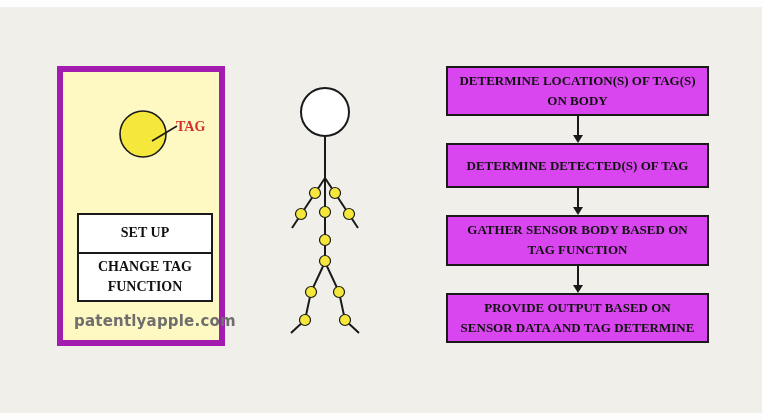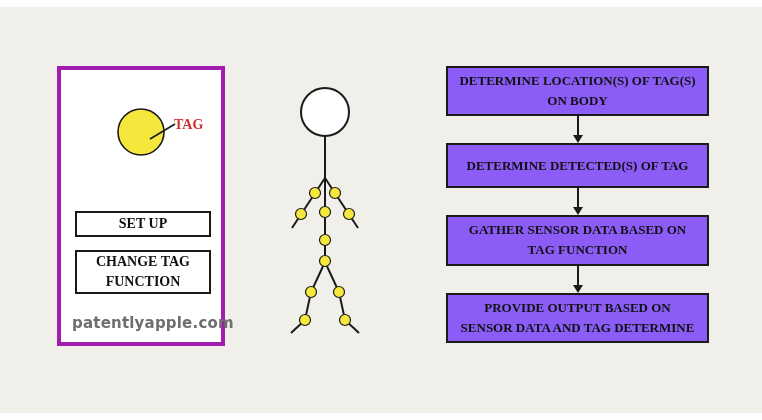--- a/index.html
+++ b/index.html
@@ -11,56 +11,56 @@
     overflow:hidden;
   }
   .edge-strip { position:absolute; left:0; width:762px; height:7px; background:#fdfdfd; }
   .edge-strip.top { top:0; }
   .edge-strip.bottom { bottom:0; }
 
   
   .device-panel {
     position:absolute; left:57px; top:66px;
     width:168px; height:280px;
-    background:#ffffff;
-    border:4px solid #a21caf;
+    background:#fef9c3;
+    border:6px solid #a21caf;
   }
   .tag-graphic { position:absolute; left:0; top:16px; width:164px; height:88px; display:block; }
   .status-text {
     position:absolute; top:108px; left:0; width:100%;
     text-align:center; font-weight:bold; font-size:15px;
     letter-spacing:0.5px; word-spacing:4px; color:#111;
   }
   .panel-btn {
     position:absolute; left:14px; width:136px;
     border:2px solid #1a1a1a; background:#ffffff;
     display:flex; align-items:center; justify-content:center;
     text-align:center; font-weight:bold; font-size:14px;
     line-height:1.45; color:#111; padding:2px 8px;
     cursor:pointer;
   }
-  .btn-setup  { top:141px; height:26px; }
-  .btn-change { top:180px; height:44px; }
+  .btn-setup  { top:141px; height:41px; }
+  .btn-change { top:180px; height:50px; }
   .watermark {
     position:absolute; bottom:10px; left:11px; width:100%;
     text-align:center; color:#6e6e6e; font-size:15px;
     font-family:"DejaVu Sans", sans-serif; font-weight:600;
     letter-spacing:0.2px;
   }
 
   
   .stick-figure { position:absolute; left:258px; top:80px; width:134px; height:265px; }
 
   
   .flowchart {
     position:absolute; left:446px; top:66px; width:263px;
     display:flex; flex-direction:column;
   }
   .flow-step {
-    border:2px solid #1a1a1a; background:#8b5cf6;
+    border:2px solid #1a1a1a; background:#d946ef;
     min-height:45px; padding:3px 10px;
     display:flex; align-items:center; justify-content:center;
     text-align:center; font-weight:bold; font-size:13px;
     line-height:1.55; color:#111;
   }
   .flow-arrow { height:27px; display:flex; flex-direction:column; align-items:center; }
   .flow-arrow .arrow-line { width:2px; flex:1; background:#1a1a1a; }
   .flow-arrow .arrow-head {
     width:0; height:0;
     border-left:5px solid transparent;
@@ -120,21 +120,21 @@
     <div class="arrow-head"></div>
   </div>
 
   <div class="flow-step">DETERMINE  DETECTED(S) OF TAG</div>
 
   <div class="flow-arrow">
     <div class="arrow-line"></div>
     <div class="arrow-head"></div>
   </div>
 
-  <div class="flow-step">GATHER SENSOR DATA BASED ON TAG FUNCTION</div>
+  <div class="flow-step">GATHER SENSOR BODY BASED ON TAG FUNCTION</div>
 
   <div class="flow-arrow">
     <div class="arrow-line"></div>
     <div class="arrow-head"></div>
   </div>
 
   <div class="flow-step">PROVIDE OUTPUT BASED ON  SENSOR DATA AND TAG DETERMINE</div>
 </div>
 
 </body></html>

